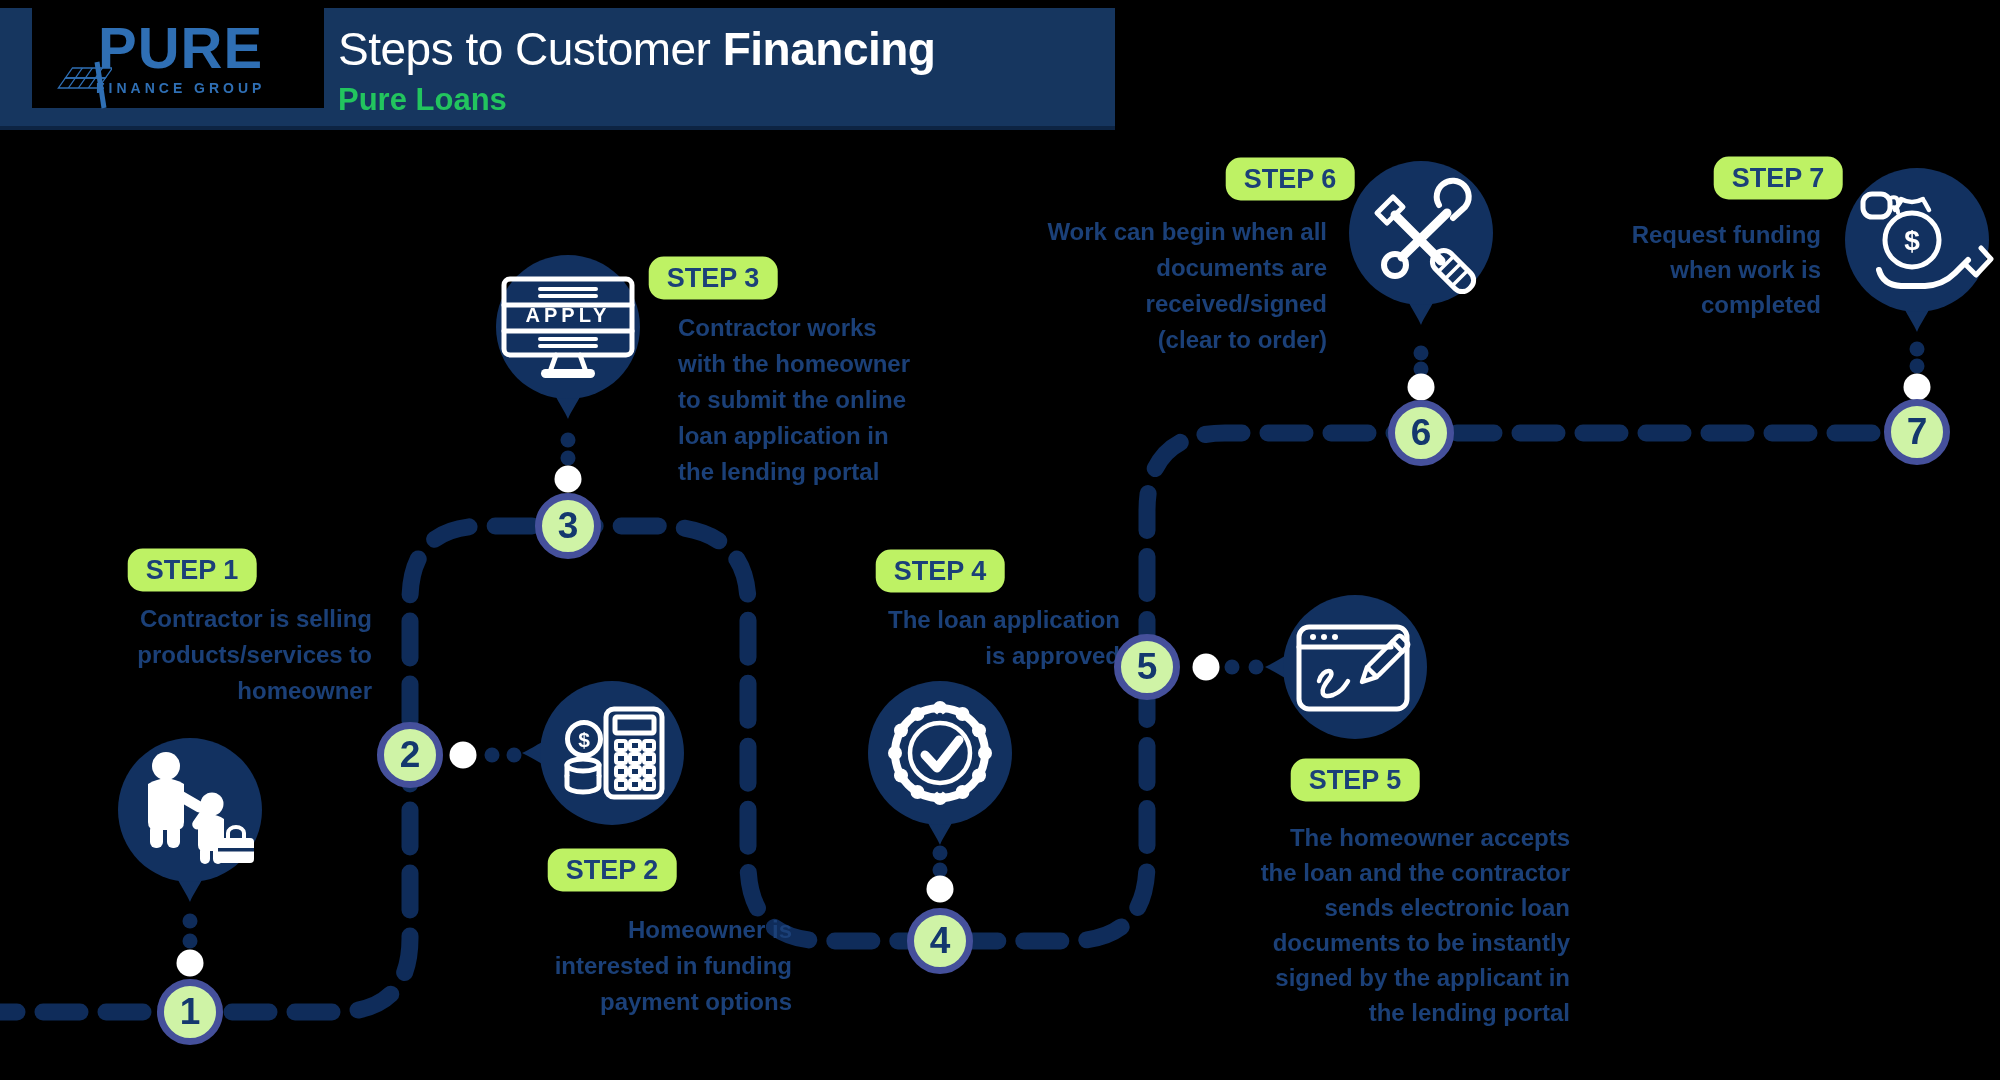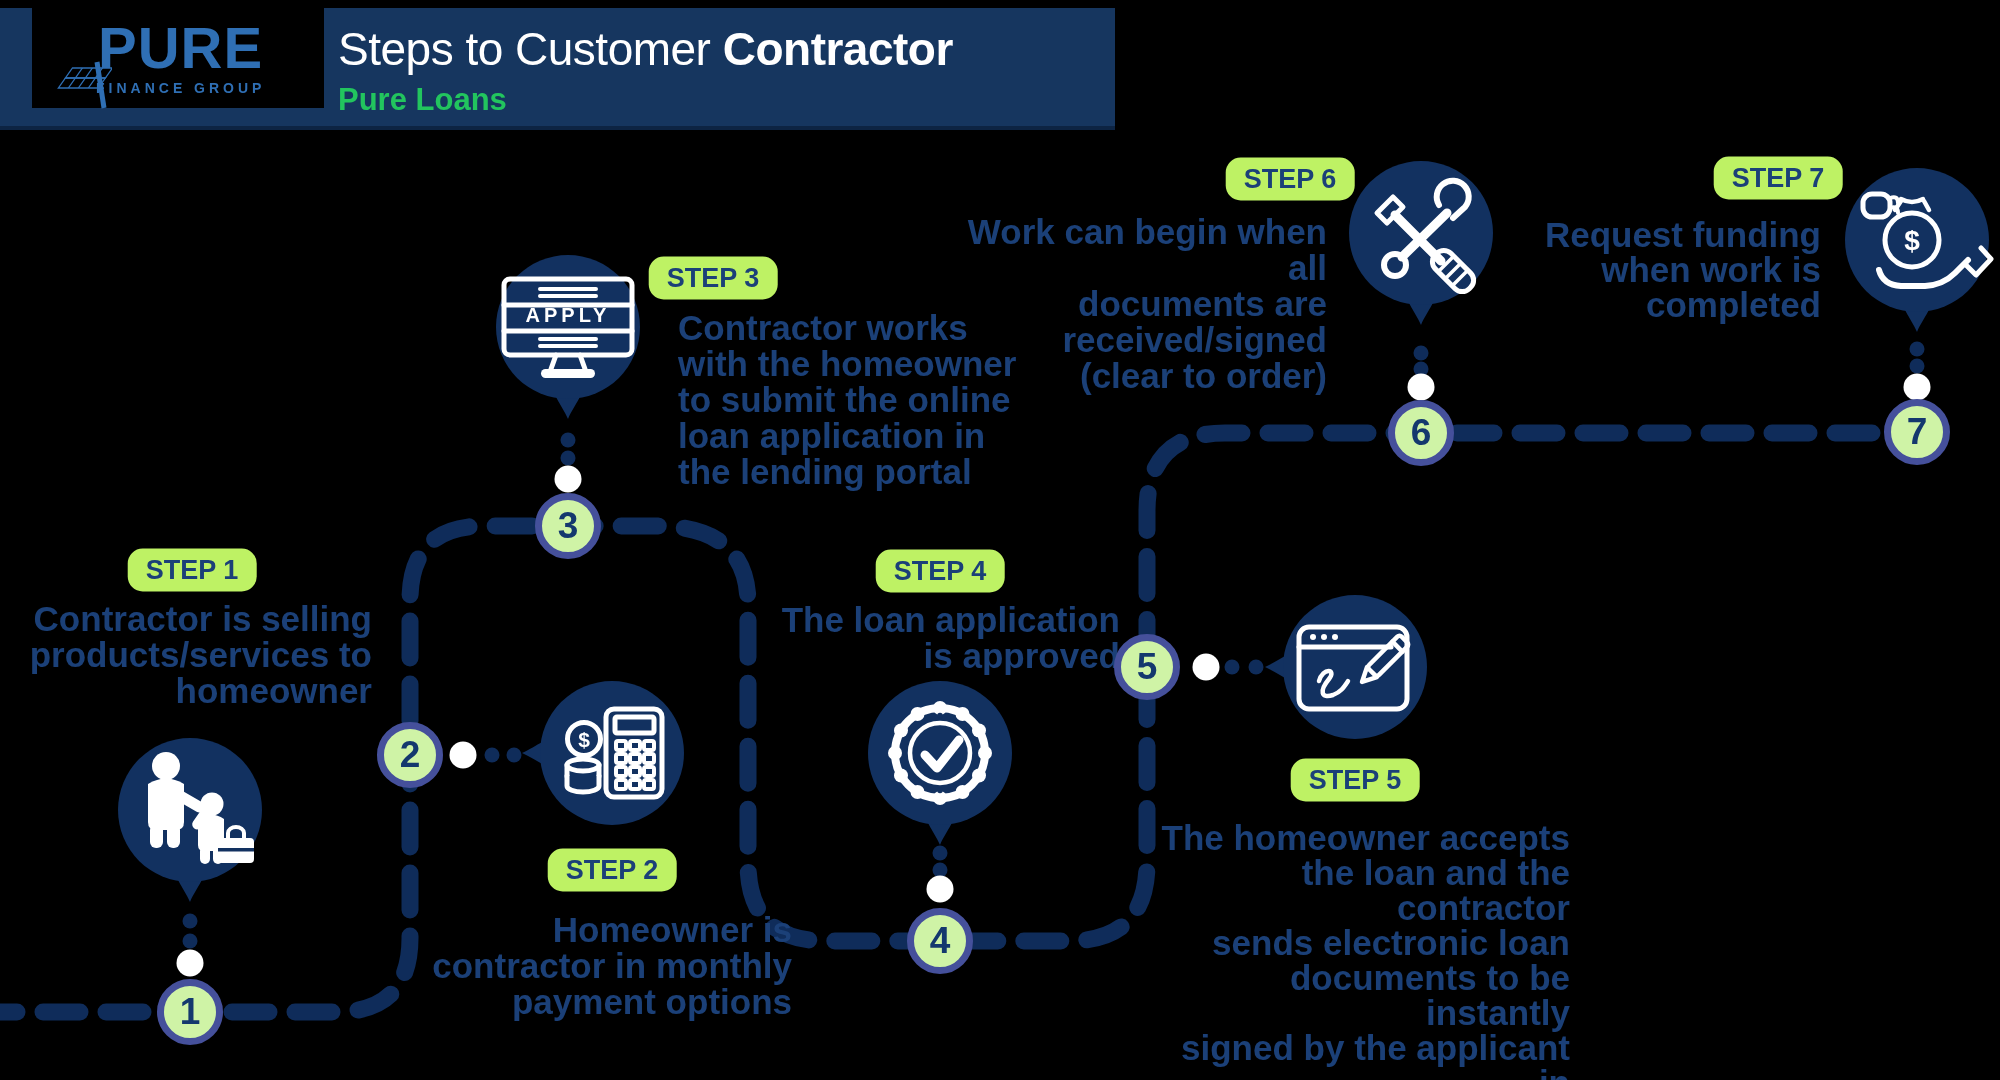--- a/index.html
+++ b/index.html
@@ -15,21 +15,21 @@
   .hdr-title{position:absolute;left:338px;top:14px;font-size:46px;color:#fff;white-space:nowrap;letter-spacing:-0.5px;}
   .hdr-title .reg{font-weight:400;}
   .hdr-title .bold{font-weight:bold;}
   .hdr-sub{position:absolute;left:338px;top:74px;font-size:31px;font-weight:bold;color:#22c55e;}
 
   
   .badge{position:absolute;transform:translate(-50%,-50%);background:#bef264;color:#1b4078;
          font-size:27px;font-weight:bold;padding:6px 18px;border-radius:15px;white-space:nowrap;}
 
   
-  .desc{position:absolute;color:#1b4078;font-size:35px;font-weight:bold;line-height:36px;}
+  .desc{position:absolute;color:#1b4078;font-size:24px;font-weight:bold;line-height:36px;}
   .desc.center{text-align:right;}
   .desc.left{text-align:left;}
   .desc.right{text-align:right;}
 
   
   .num{position:absolute;transform:translate(-50%,-50%);width:52px;height:52px;border-radius:50%;
        background:#cff3a6;border:7px solid #45509b;display:flex;align-items:center;justify-content:center;
        color:#14386e;font-size:37px;font-weight:bold;}
 </style>
 </head>
@@ -210,40 +210,40 @@
         <g fill="none" stroke="#2f6fb4" stroke-width="1.5" transform="skewX(-35) translate(34,0)">
           <rect x="2" y="8" width="40" height="10"></rect>
             <rect x="2" y="18" width="40" height="10"></rect>
           <path d="M 12 8 V 28 M 22 8 V 28 M 32 8 V 28"></path>
         </g>
         <path d="M 55 2 L 62 48" stroke="#2f6fb4" stroke-width="5"></path>
       </svg>
       <div class="logo-name">PURE</div>
       <div class="logo-sub">FINANCE GROUP</div>
     </div>
-    <div class="hdr-title"><span class="reg">Steps to Customer </span><span class="bold">Contractor</span></div>
+    <div class="hdr-title"><span class="reg">Steps to Customer </span><span class="bold">Financing</span></div>
     <div class="hdr-sub">Pure Loans</div>
   </div>
 
   <div class="badge" style="left:192px;top:570px;">STEP 1</div>
   <div class="badge" style="left:612px;top:870px;">STEP 2</div>
   <div class="badge" style="left:713px;top:278px;">STEP 3</div>
   <div class="badge" style="left:940px;top:571px;">STEP 4</div>
   <div class="badge" style="left:1355px;top:780px;">STEP 5</div>
   <div class="badge" style="left:1290px;top:179px;">STEP 6</div>
   <div class="badge" style="left:1778px;top:178px;">STEP 7</div>
 
   <div class="desc center" style="left:12px;top:601px;width:360px;">
     <div>Contractor is selling</div>
     <div>products/services to</div>
     <div>homeowner</div>
   </div>
   <div class="desc center" style="left:432px;top:912px;width:360px;">
     <div>Homeowner is</div>
-    <div>contractor in monthly</div>
+    <div>interested in funding</div>
     <div>payment options</div>
   </div>
   <div class="desc left" style="left:678px;top:310px;width:360px;">
     <div>Contractor works</div>
     <div>with the homeowner</div>
     <div>to submit the online</div>
     <div>loan application in</div>
     <div>the lending portal</div>
   </div>
   <div class="desc center" style="left:760px;top:602px;width:360px;">

